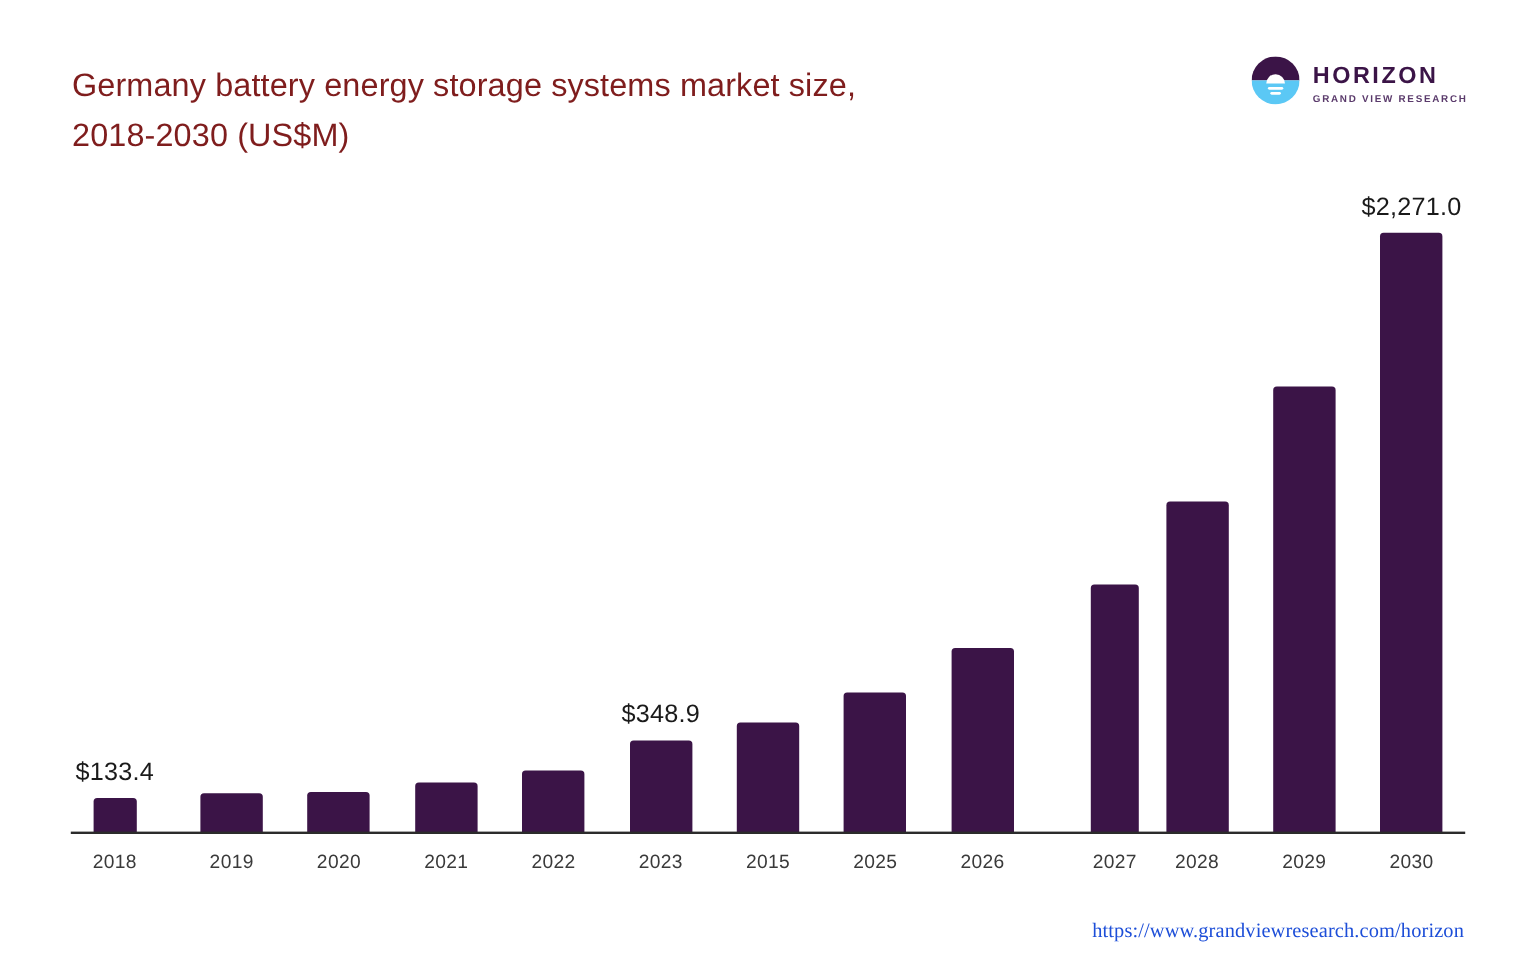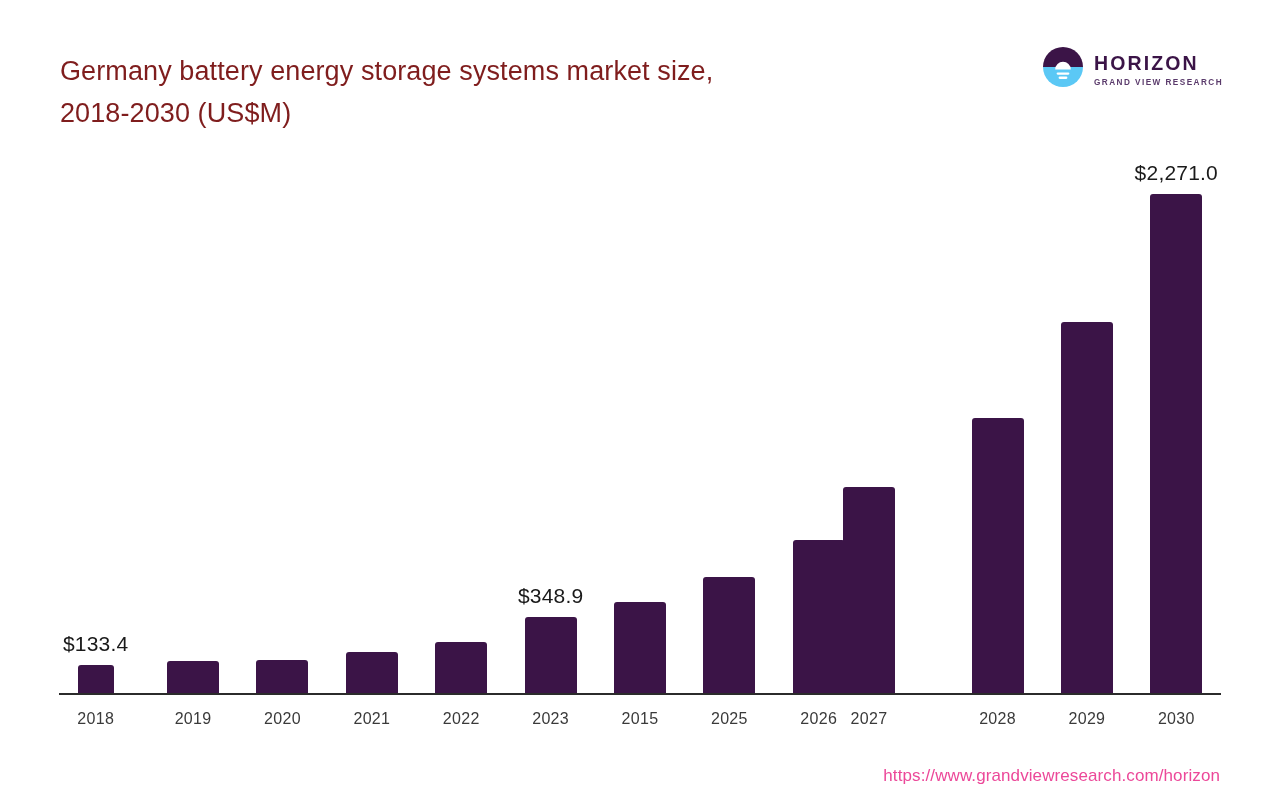--- a/index.html
+++ b/index.html
@@ -189,34 +189,34 @@
         <div class="cat-label">2015</div>
       </div>
       <div class="bar-group" style="left: 703.385px; width: 52px; height: 116.689px; bottom: 106px;">
         <div class="bar" style="height: 116.689px; background: rgb(59, 20, 71);"></div>
         <div class="cat-label">2025</div>
       </div>
       <div class="bar-group" style="left: 792.769px; width: 52px; height: 154.117px; bottom: 106px; border-radius: 10px;">
         <div class="bar" style="height: 154.117px; background: rgb(59, 20, 71);"></div>
         <div class="cat-label">2026</div>
       </div>
-      <div class="bar-group" style="left: 843px; width: 52px; height: 206.957px; bottom: 106px;">
+      <div class="bar-group" style="left: 909px; width: 40px; height: 206.957px; bottom: 106px;">
         <div class="bar" style="height: 206.957px; background: rgb(59, 20, 71);"></div>
         <div class="cat-label">2027</div>
       </div>
       <div class="bar-group" style="left: 971.538px; width: 52px; height: 276.31px; bottom: 106px;">
         <div class="bar" style="height: 276.31px; background: rgb(59, 20, 71);"></div>
         <div class="cat-label">2028</div>
       </div>
       <div class="bar-group" style="left: 1060.92px; width: 52px; height: 372.083px; bottom: 106px;">
         <div class="bar" style="height: 372.083px; background: rgb(59, 20, 71);"></div>
         <div class="cat-label">2029</div>
       </div>
       <div class="bar-group" style="left: 1150.31px; width: 52px; height: 500px; bottom: 106px;">
         <div class="bar" style="height: 500px; background: rgb(59, 20, 71);"></div>
         <div class="bar-value-label" style="bottom: 509px;">$2,271.0</div>
         <div class="cat-label">2030</div>
       </div>
     </div>
   <div id="axis-line" style="background: rgb(43, 43, 43);"></div>
 </div>
 
-<div id="source-url" style="color: #ec4899;">https://www.grandviewresearch.com/horizon</div>
+<div id="source-url" style="color: #1d4ed8; font-family: Liberation Serif, serif;">https://www.grandviewresearch.com/horizon</div>
 
 </body></html>

